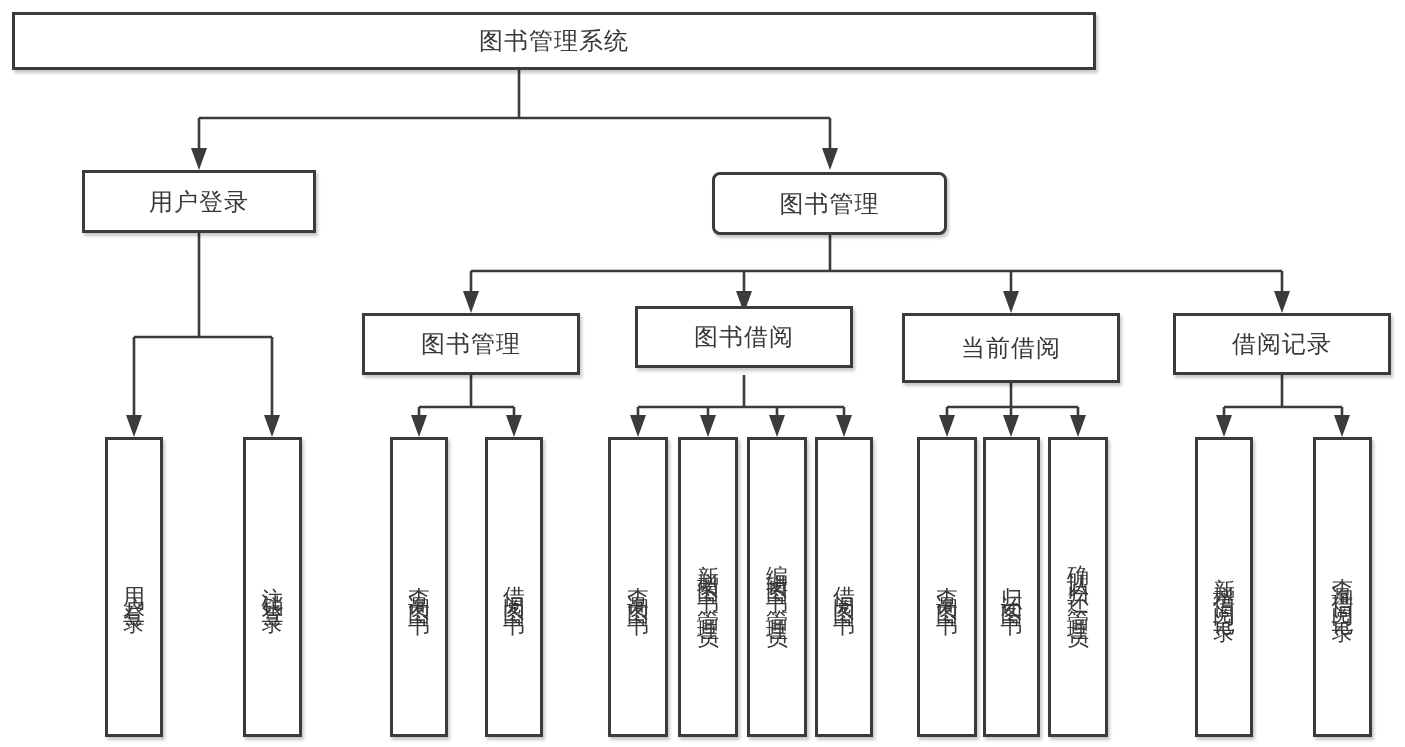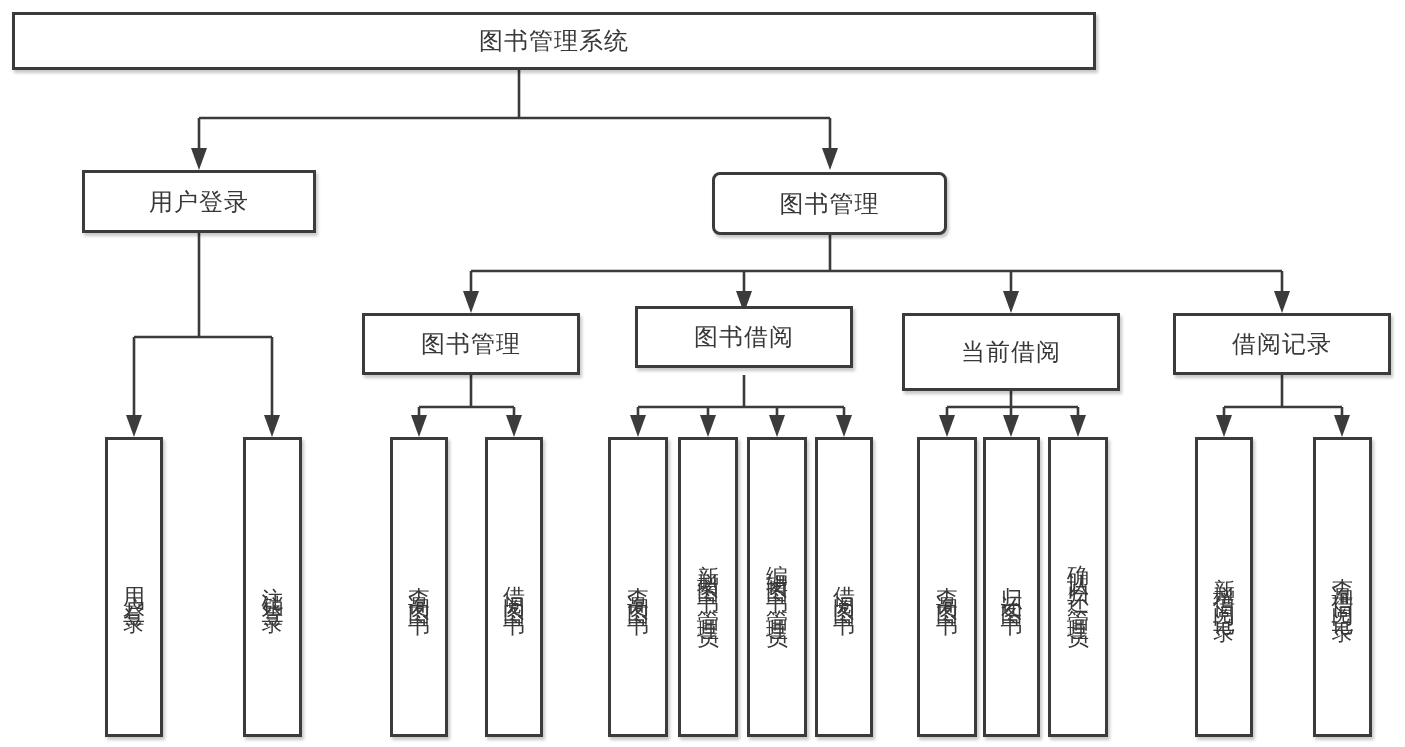--- a/index.html
+++ b/index.html
@@ -111,21 +111,21 @@
   <div class="hnode" style="left:712px;top:172px;width:235px;height:63px;border-radius:8px;">
     <span class="hlabel">图书管理</span>
   </div>
 
   <div class="hnode" style="left:362px;top:313px;width:218px;height:62px;">
     <span class="hlabel">图书管理</span>
   </div>
   <div class="hnode" style="left:635px;top:306px;width:218px;height:62px;">
     <span class="hlabel">图书借阅</span>
   </div>
-  <div class="hnode" style="left:902px;top:313px;width:218px;height:78px;">
+  <div class="hnode" style="left:902px;top:313px;width:218px;height:70px;">
     <span class="hlabel">当前借阅</span>
   </div>
   <div class="hnode" style="left:1173px;top:313px;width:218px;height:62px;">
     <span class="hlabel">借阅记录</span>
   </div>
 
   <div class="vnode" style="left:105px;top:437px;width:58px;height:300px;">
     <span class="vlabel">用户登录</span>
   </div>
   <div class="vnode" style="left:243px;top:437px;width:59px;height:300px;">

